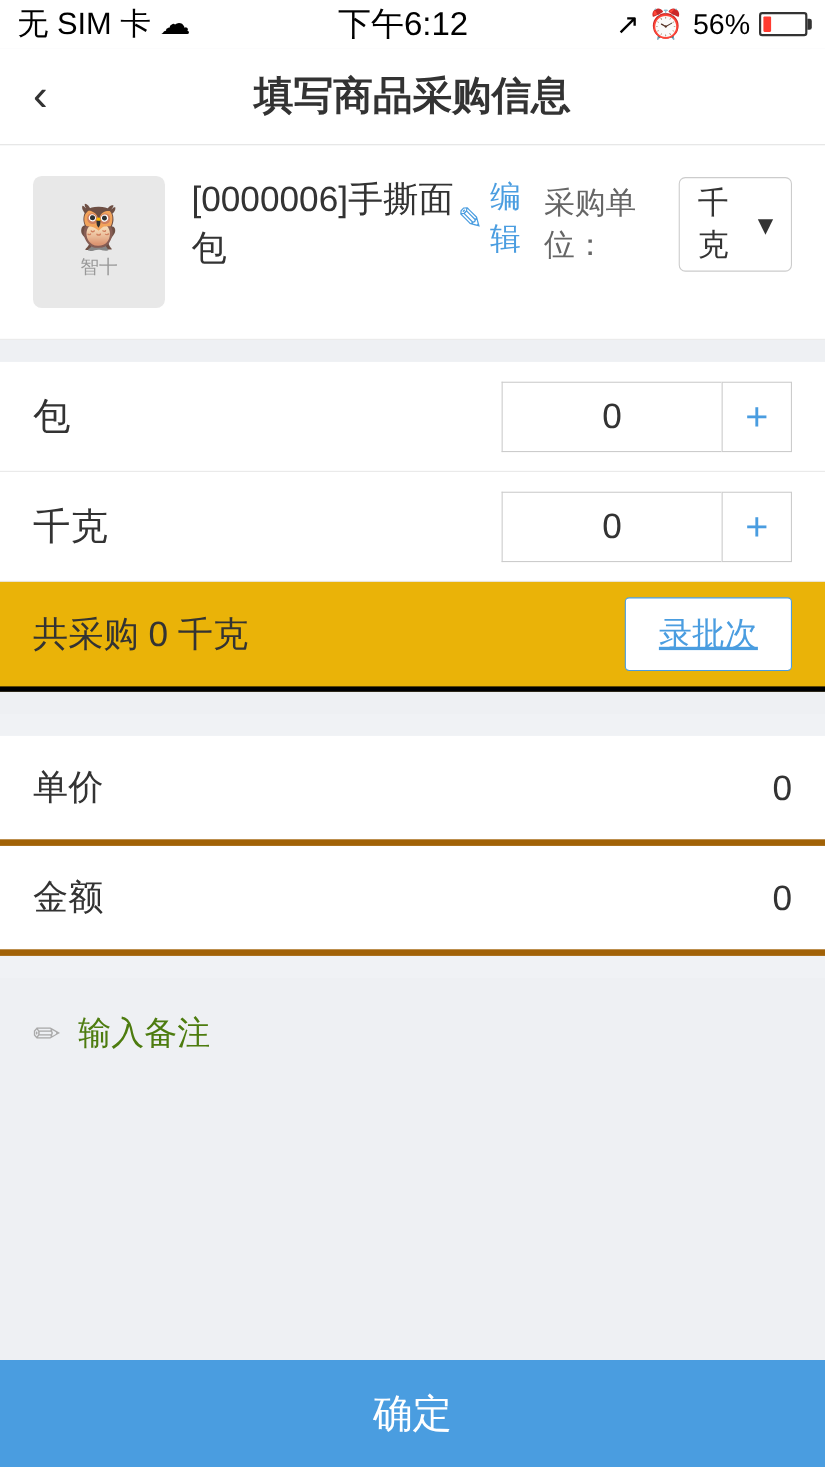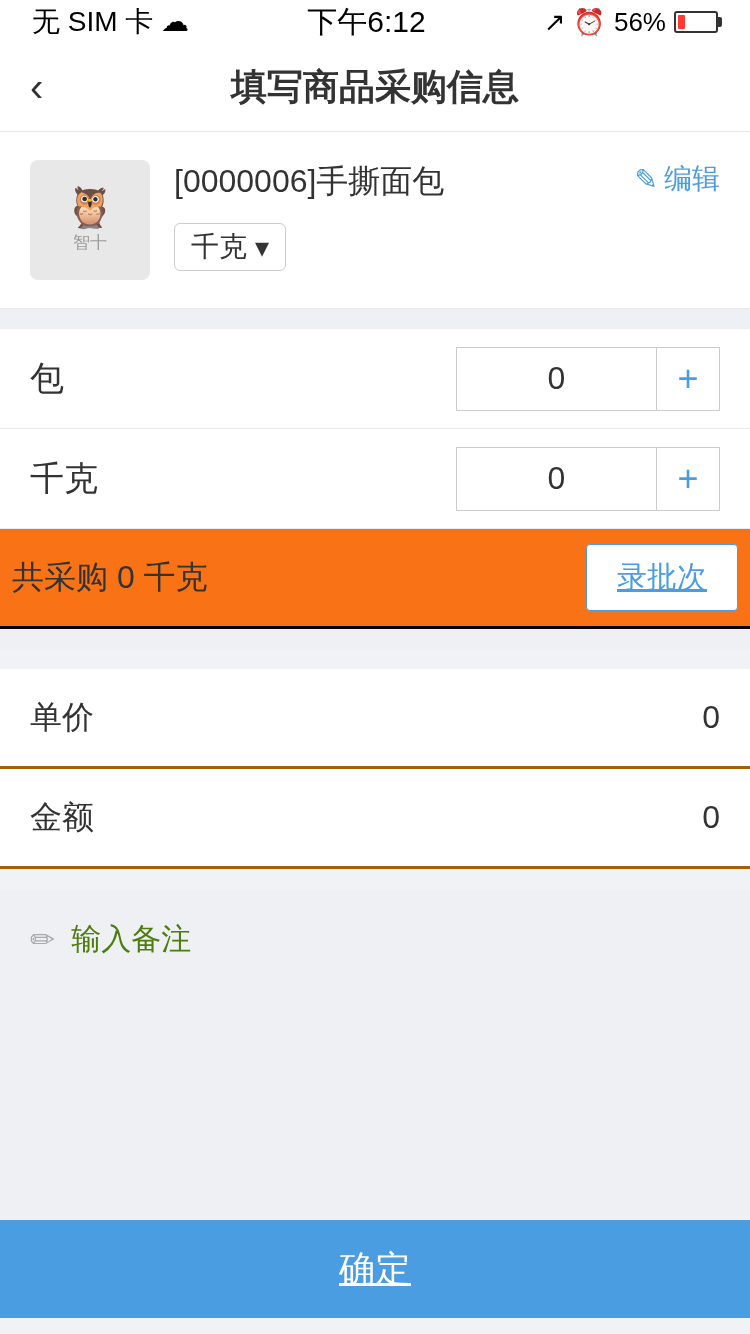--- a/index.html
+++ b/index.html
@@ -14,21 +14,21 @@
     }
 
     
     .status-bar {
       width: 100%;
       height: 44px;
       background: #fff;
       display: flex;
       align-items: center;
       justify-content: space-between;
-      padding: 0 32px;
+      padding: 0 16px;
       font-size: 28px;
       color: #000;
     }
     .status-left { display: flex; align-items: center; gap: 10px; }
     .status-center { font-size: 30px; font-weight: 500; }
     .status-right { display: flex; align-items: center; gap: 8px; font-size: 26px; }
     .battery-icon {
       width: 44px; height: 22px;
       border: 2px solid #333;
       border-radius: 3px;
@@ -105,22 +105,22 @@
       line-height: 1;
     }
     .product-image-text {
       font-size: 17px;
       color: #999;
       margin-top: 4px;
     }
     .product-info {
       flex: 1;
       display: flex;
-      flex-direction: column;
-      gap: 19px;
+      flex-direction: row;
+      gap: 2px;
     }
     .product-header {
       display: flex;
       justify-content: space-between;
       align-items: flex-start;
     }
     .product-name {
       font-size: 32px;
       color: #333;
       font-weight: 500;
@@ -214,27 +214,27 @@
       display: flex;
       align-items: center;
       justify-content: center;
       font-size: 36px;
       color: #4a9de0;
       cursor: pointer;
     }
 
     
     .total-row {
-      background: #f97316;
+      background: #eab308;
       display: flex;
       align-items: center;
       justify-content: space-between;
-      padding: 0 12px;
+      padding: 0 30px;
       height: 100px;
-      border-bottom: 3px solid #000000;
+      border-bottom: 5px solid #000000;
     }
     .total-text {
       font-size: 32px;
       color: #333;
     }
     .batch-btn {
       border: 1px solid #4a9de0;
       color: #4a9de0;
       background: #fff;
       font-size: 30px;
@@ -248,21 +248,21 @@
     .price-section {
       background: #fff;
       margin-top: 20px;
     }
     .price-row {
       display: flex;
       align-items: center;
       justify-content: space-between;
       padding: 0 30px;
       height: 100px;
-      border-bottom: 3px solid #a16207;
+      border-bottom: 6px solid #a16207;
     }
     .price-label {
       font-size: 32px;
       color: #333;
     }
     .price-value {
       font-size: 32px;
       color: #333;
     }
 
@@ -299,23 +299,22 @@
       background: #4a9de0;
       color: #fff;
       font-size: 36px;
       font-weight: 500;
       border: none;
       cursor: pointer;
       display: flex;
       align-items: center;
       justify-content: center;
       position: fixed;
-      bottom: 16px;
+      bottom: 0;
       left: 0;
-      text-decoration: underline;
     }
 
     .page-content {
       padding-bottom: 98px;
     }
   </style>
 </head>
 <body>
 
 <div class="page-content">
@@ -348,20 +347,21 @@
     <div class="product-info">
       <div class="product-header">
         <span class="product-name">[0000006]手撕面包</span>
         <span class="edit-link">
           <span>✎</span>
           <span>编辑</span>
         </span>
       </div>
       <div class="product-unit-row">
         <div style="display:flex;align-items:center;">
+          <span class="unit-label">采购单位：</span>
           <span class="unit-select">
             <span>千克</span>
             <span>▾</span>
           </span>
         </div>
       </div>
     </div>
   </div>
 
   <div class="section-sep"></div>

